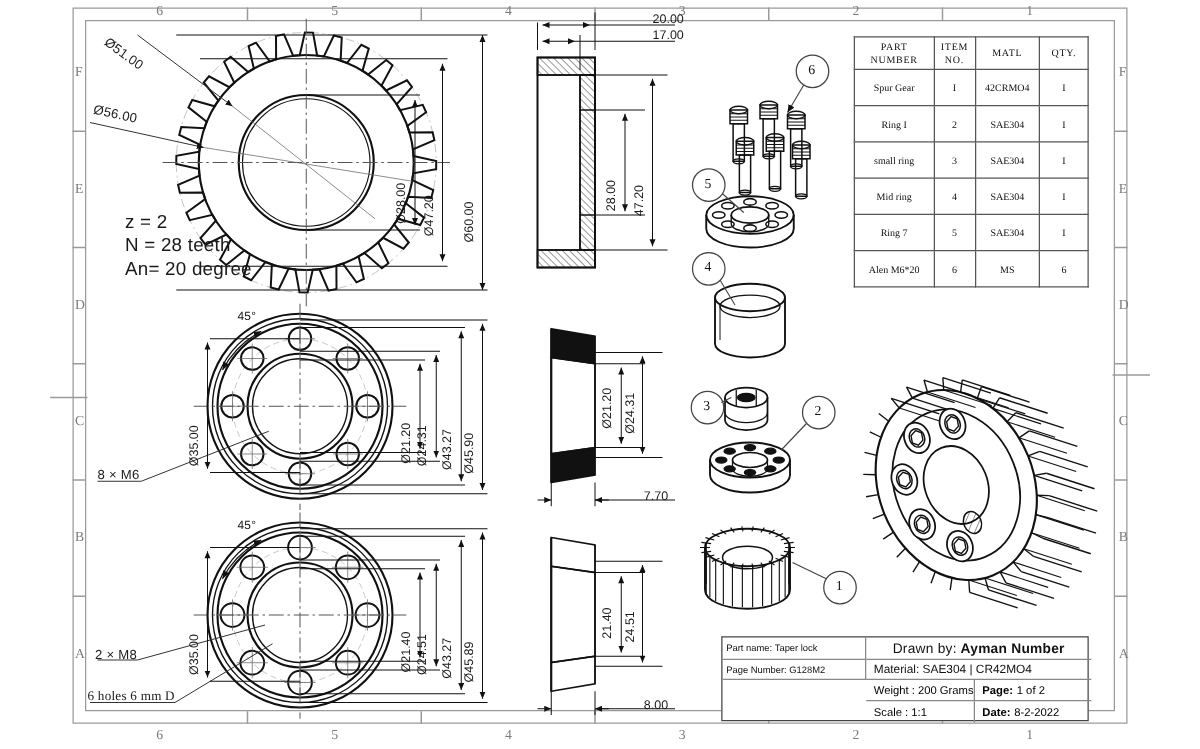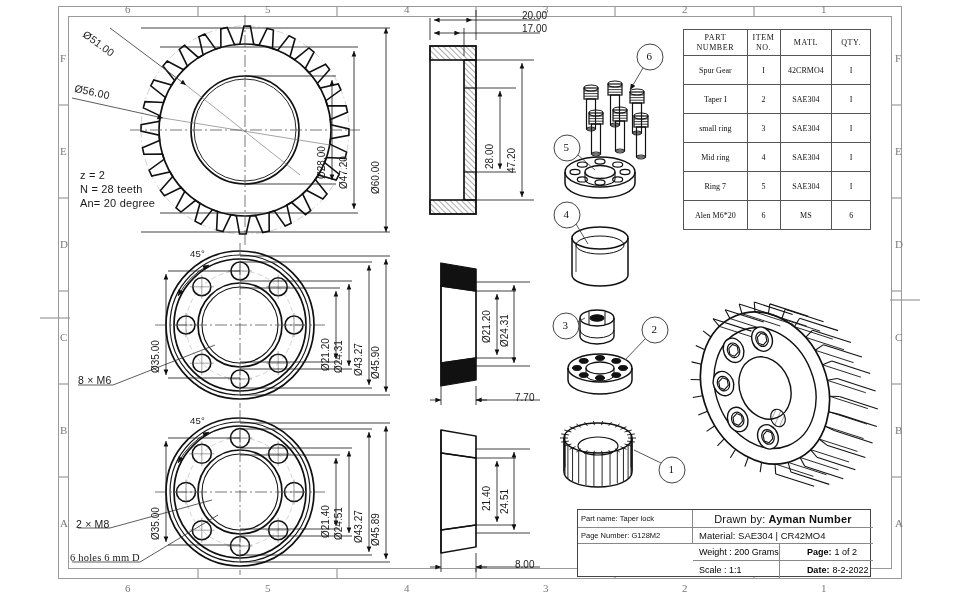--- a/index.html
+++ b/index.html
@@ -115,21 +115,21 @@
     grid-template-columns: 1fr 93px;
   }
   .tb-sub {
     border-right: 1px solid #888;
     font-size: 9px;
     padding-left: 6px;
     display: flex; align-items: center;
     white-space: nowrap;
   }
   .tb-sub.last { border-right: none; }
-  .tb-sub b { font-weight: bold; margin-right: 3px; margin-left: 21px; }
+  .tb-sub b { font-weight: bold; margin-right: 3px; }
   .note-body {
     font-size: 4.4px;
     color: #6d6d6d;
     line-height: 1.5;
     padding-left: 11px;
     white-space: normal;
   }
   .tb-note {
     grid-column: 1; grid-row: 3 / span 2;
     border-right: 1px solid #888;
@@ -165,21 +165,21 @@
     color: #1a1a1a;
     white-space: nowrap;
     margin-left: 26px;
   }
   .balloon-txt {
     position: absolute;
     font-size: 11px;
     color: #111;
     font-family: "Liberation Serif", serif;
   }
-  .specblock { line-height: 1.28; font-size: 11px; }
+  .specblock { line-height: 1.28; font-size: 15px; margin-left: 20px; }
 </style>
 </head>
 <body>
 
 <div id="sheet">
 
   <div class="outer-frame"></div>
   <div class="inner-frame"></div>
 
   <svg id="draw" viewBox="0 0 960 599" xmlns="http://www.w3.org/2000/svg">
@@ -760,21 +760,21 @@
       </tr>
     </thead>
     <tbody id="parts-body">
         <tr>
           <td>Spur Gear</td>
           <td>I</td>
           <td>42CRMO4</td>
           <td>I</td>
         </tr>
         <tr>
-          <td>Taper I</td>
+          <td>Ring I</td>
           <td>2</td>
           <td>SAE304</td>
           <td>I</td>
         </tr>
         <tr>
           <td>small ring</td>
           <td>3</td>
           <td>SAE304</td>
           <td>I</td>
         </tr>

